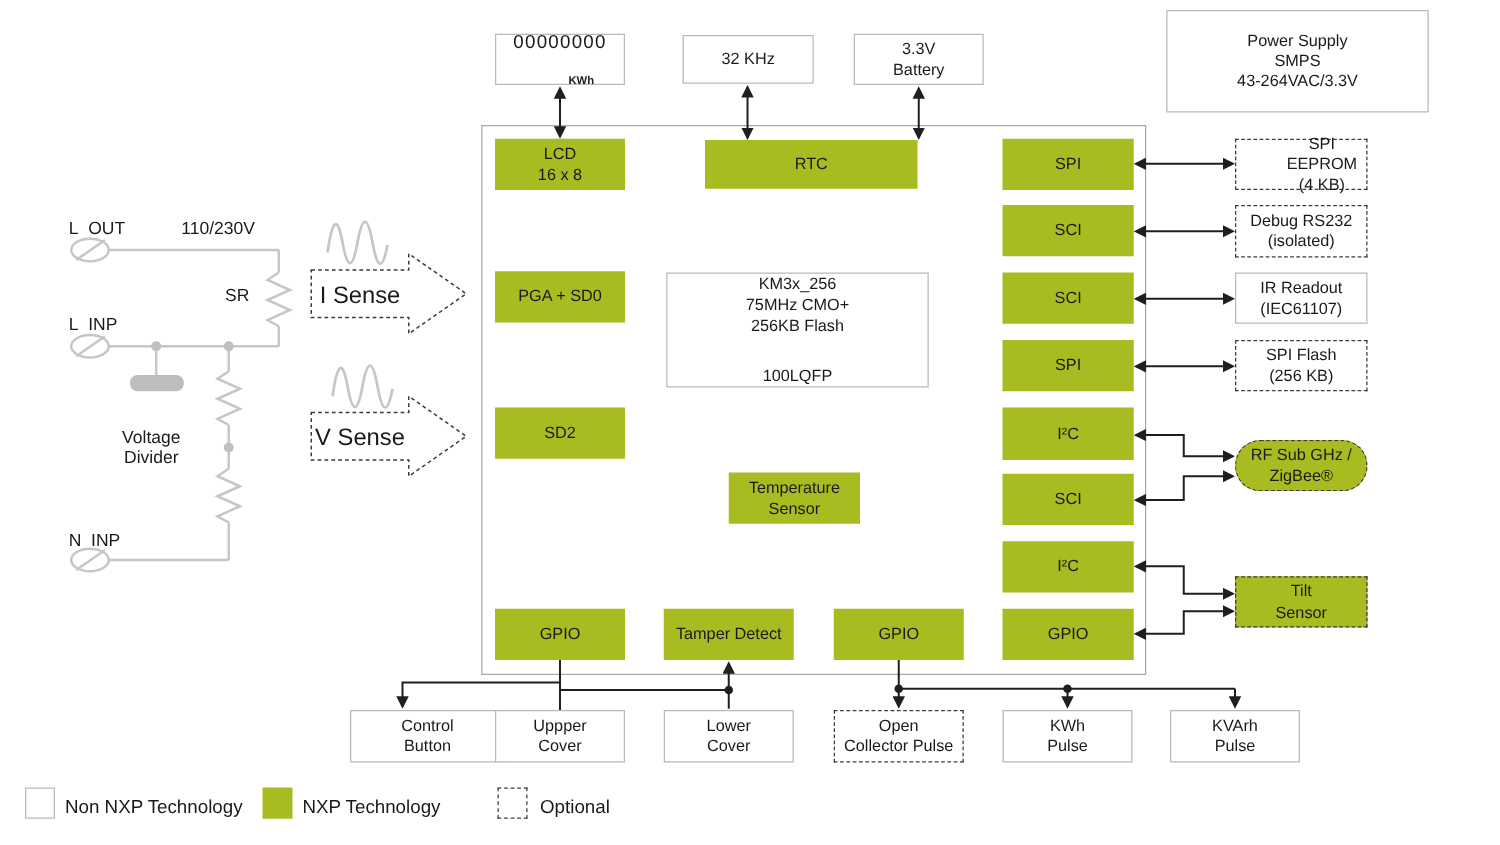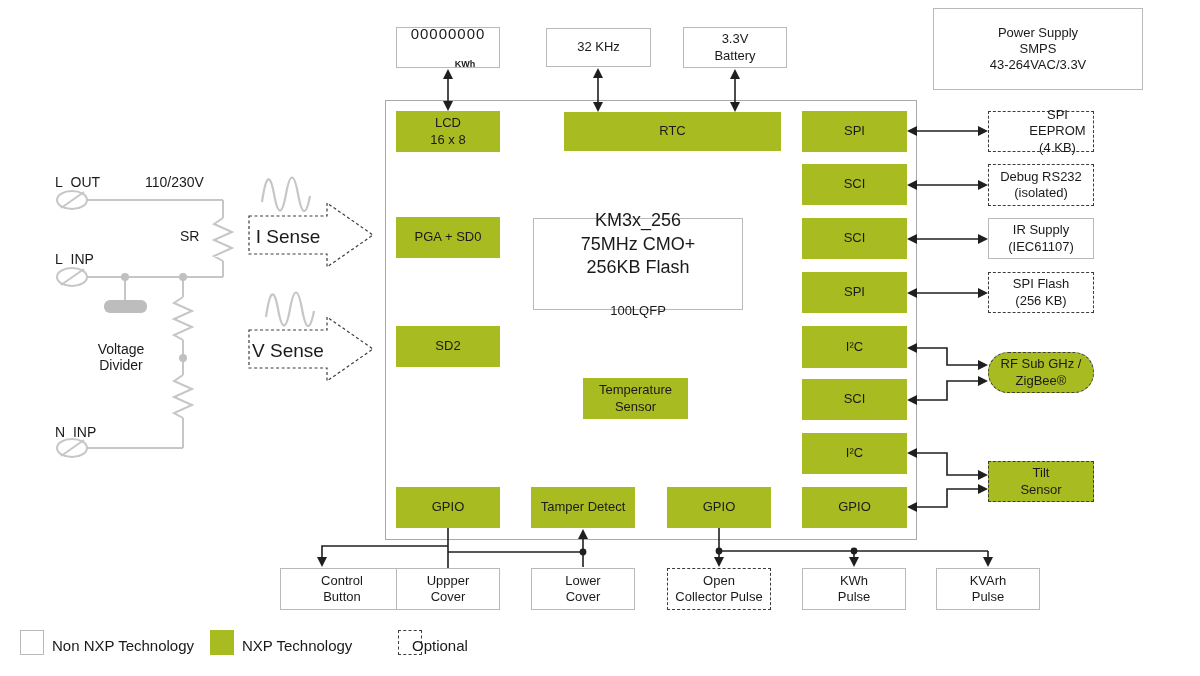--- a/index.html
+++ b/index.html
@@ -17,21 +17,21 @@
   .green.dashedb{background:#a8bc22;border:1px dashed #3c3c3c;}
   .mainblock{position:absolute;left:385px;top:100px;width:532px;height:440px;
     background:#fff;border:1px solid #a9a9a9;z-index:1;box-sizing:border-box;}
   svg.overlay{position:absolute;left:0;top:0;z-index:2;}
   .lbl{position:absolute;z-index:3;font-size:14px;white-space:pre-line;}
   .sense-lbl{position:absolute;z-index:3;font-size:19px;text-align:center;width:78px;}
   .legend-swatch{position:absolute;width:24px;height:25px;box-sizing:border-box;z-index:3;}
   .legend-lbl{position:absolute;font-size:15px;z-index:3;}
   .disp-val{font-size:15px;letter-spacing:1px;}
   .disp-unit{font-size:9px;font-weight:bold;padding-left:34px;margin-top:-1px;}
-  .km-part{font-size:18px;line-height:1.3;white-space:pre-line;}
+  .km-part{font-size:13px;line-height:1.3;white-space:pre-line;}
   .km-pkg{font-size:13px;margin-top:7px;}
 </style>
 </head>
 <body>
 
 <div id="canvas">
 
   <div class="mainblock"></div>
 
   <svg class="overlay" width="1200" height="676" viewBox="0 0 1200 676">
@@ -111,21 +111,21 @@
   </div>
   <div class="box white" style="left:546px;top:28px;width:105px;height:39px;">32 KHz</div>
   <div class="box white" style="left:683px;top:27px;width:104px;height:41px;">3.3V
 Battery</div>
   <div class="box white" style="left:933px;top:8px;width:210px;height:82px;">Power Supply
 SMPS
 43-264VAC/3.3V</div>
 
   <div class="box green" style="left:396px;top:111px;width:104px;height:41px;">LCD
 16 x 8</div>
-  <div class="box green" style="left:564px;top:112px;width:217px;height:39px;">RTC</div>
+  <div class="box green" style="left:564px;top:112px;width:170px;height:39px;">RTC</div>
   <div class="box green" style="left:396px;top:217px;width:104px;height:41px;">PGA + SD0</div>
   <div class="box white" style="left:533px;top:218px;width:210px;height:92px;">
     <div>
       <div class="km-part">KM3x_256
 75MHz CMO+
 256KB Flash</div>
       <div class="km-pkg">100LQFP</div>
     </div>
   </div>
   <div class="box green" style="left:396px;top:326px;width:104px;height:41px;">SD2</div>
@@ -141,21 +141,21 @@
   <div class="box green" style="left:802px;top:272px;width:105px;height:41px;">SPI</div>
   <div class="box green" style="left:802px;top:326px;width:105px;height:42px;">I²C</div>
   <div class="box green" style="left:802px;top:379px;width:105px;height:41px;">SCI</div>
   <div class="box green" style="left:802px;top:433px;width:105px;height:41px;">I²C</div>
   <div class="box green" style="left:802px;top:487px;width:105px;height:41px;">GPIO</div>
 
   <div class="box dashedb" style="left:988px;top:111px;width:106px;height:41px;padding-left:33px;">SPI EEPROM
 (4 KB)</div>
   <div class="box dashedb" style="left:988px;top:164px;width:106px;height:42px;">Debug RS232
 (isolated)</div>
-  <div class="box white" style="left:988px;top:218px;width:106px;height:41px;">IR Supply
+  <div class="box white" style="left:988px;top:218px;width:106px;height:41px;">IR Readout
 (IEC61107)</div>
   <div class="box dashedb" style="left:988px;top:272px;width:106px;height:41px;">SPI Flash
 (256 KB)</div>
   <div class="box green dashedb" style="left:988px;top:352px;width:106px;height:41px;border-radius:20px;">RF Sub GHz /
 ZigBee®</div>
   <div class="box green dashedb" style="left:988px;top:461px;width:106px;height:41px;">Tilt
 Sensor</div>
 
   <div class="box white" style="left:280px;top:568px;width:124px;height:42px;text-align:center;">Control
 Button</div>
@@ -178,15 +178,15 @@
 Divider</div>
   <div class="lbl" style="left:55px;top:424px;">N&nbsp;&nbsp;INP</div>
   <div class="sense-lbl" style="left:249px;top:226px;">I Sense</div>
   <div class="sense-lbl" style="left:249px;top:340px;">V Sense</div>
 
   <div class="legend-swatch white" style="left:20px;top:630px;"></div>
   <div class="legend-lbl" style="left:52px;top:637px;">Non NXP Technology</div>
   <div class="legend-swatch green" style="left:210px;top:630px;"></div>
   <div class="legend-lbl" style="left:242px;top:637px;">NXP Technology</div>
   <div class="legend-swatch dashedb" style="left:398px;top:630px;"></div>
-  <div class="legend-lbl" style="left:412px;top:637px;">Optional</div>
+  <div class="legend-lbl" style="left:432px;top:637px;">Optional</div>
 
 </div>
 
 </body></html>

